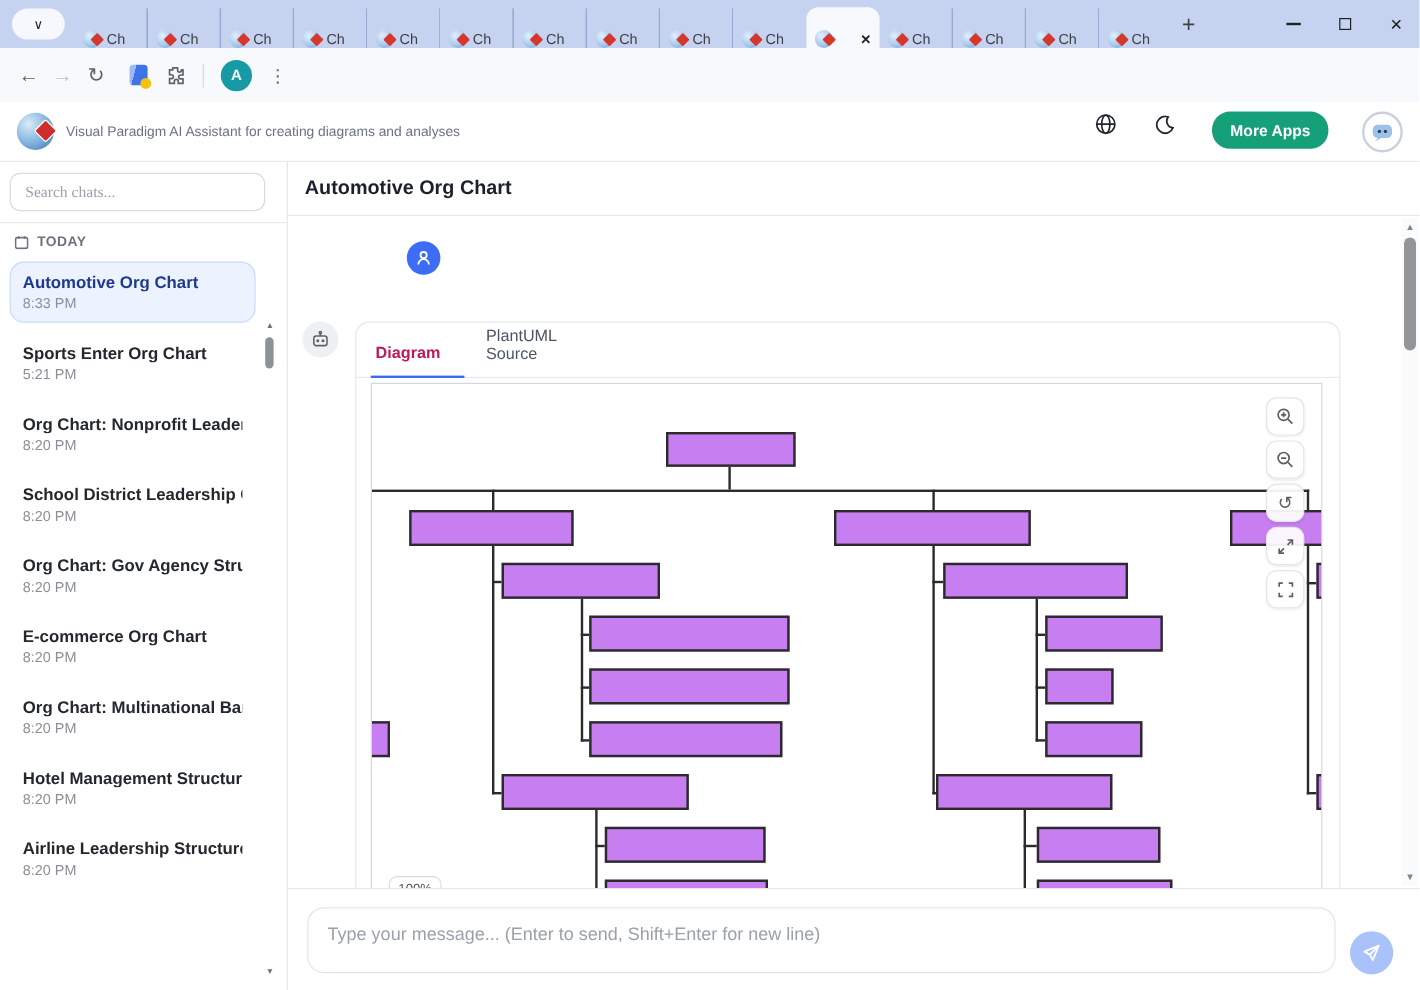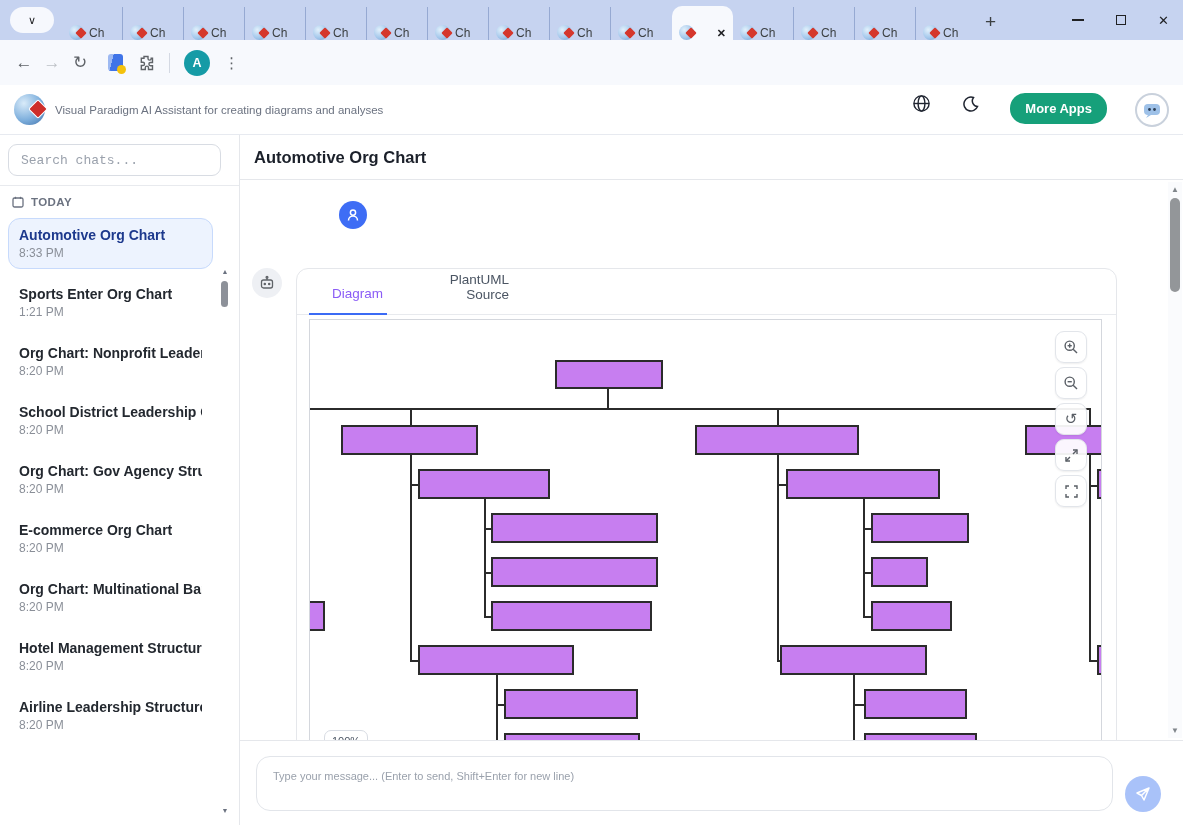--- a/index.html
+++ b/index.html
@@ -45,21 +45,21 @@
   #appright{margin-left:auto;display:flex;align-items:flex-start;gap:28px}
   .hicon{display:flex;align-items:center;justify-content:center;width:22px;height:22px}
   .moreapps{background:#16a07a;color:#fff;font-size:13px;font-weight:bold;border:none;border-radius:15px;padding:8px 15px}
   .botbadge{width:34px;height:34px;border-radius:50%;border:2px solid #c9d1dc;display:flex;align-items:center;justify-content:center;background:#fff}
   
   #content{display:flex;height:690px}
   #sidebar{width:240px;border-right:1px solid #e5e7eb;position:relative;background:#fff}
   .sb-head{height:45px;display:flex;align-items:center;padding:0 12px;gap:8px}
   .sb-title{font-size:15px;font-weight:bold;color:#1f2430;flex:1}
   .newchat{display:block;width:213px;margin:7px 8px 0;background:#4372f5;color:#fff;border:none;border-radius:9px;height:29px;font-size:13px;font-weight:bold}
-  .search{display:block;width:213px;margin:9px 8px 0;height:32px;border:1px solid #d8dce3;border-radius:9px;padding:0 12px;font-size:13px;color:#374151;font-family:Liberation Mono, monospace;outline:none}
+  .search{display:block;width:213px;margin:9px 8px 0;height:32px;border:1px solid #d8dce3;border-radius:9px;padding:0 12px;font-size:13px;color:#374151;font-family:Liberation Serif, serif;outline:none}
   .search::placeholder{color:#9aa1ac}
   .sb-divider{height:1px;background:#e8eaee;margin-top:9px}
   .today-row{display:flex;align-items:center;gap:7px;padding:10px 12px 4px;color:#6b7280;font-size:11.5px;font-weight:bold;letter-spacing:.4px}
   #chat-list{margin-top:2px;overflow:hidden;height:536px}
   .chat-item{margin:4px 26px 8px 8px;padding:8px 10px;border-radius:12px;border:1px solid transparent}
   .chat-item.active{background:#edf3fe;border-color:#c7dafc}
   .chat-title{font-size:14px;font-weight:bold;color:#23282f;white-space:nowrap;overflow:hidden}
   .chat-item.active .chat-title{color:#1d398d}
   .chat-time{font-size:12px;color:#8a8f98;margin-top:3px}
   
@@ -69,39 +69,39 @@
   
   #main{flex:1;position:relative;background:#fff}
   .main-head{height:45px;border-bottom:1px solid #e5e7eb;display:flex;align-items:center;padding:0 14px}
   .main-title{font-size:16.5px;font-weight:bold;color:#1b202a}
   #chat-scroll{position:relative;height:560px;overflow:hidden}
   .user-avatar{position:absolute;left:99px;top:21px;width:28px;height:28px;border-radius:50%;background:#3e6df5;display:flex;align-items:center;justify-content:center}
   .user-bubble{position:absolute;left:139px;top:20px;width:766px;height:48px;background:#3e6df5;border-radius:16px;color:#fff;font-size:14px;display:flex;align-items:center;padding:0 18px}
   .bot-avatar{position:absolute;left:12px;top:88px;width:30px;height:30px;border-radius:50%;background:#eef0f4;display:flex;align-items:center;justify-content:center}
   .bot-card{position:absolute;left:56px;top:88px;width:821px;height:520px;background:#fff;border:1px solid #e5e7eb;border-radius:12px}
   .card-tabs{height:46px;display:flex;align-items:flex-end;border-bottom:1px solid #e8eaee;padding-left:12px}
-  .ctab{font-size:13.5px;padding:0 4px 12px;text-align:right}
-  .ctab.diagram{width:78px;color:#8b5cf6;font-weight:normal;border-bottom:2.5px solid #3b6bf5;margin-bottom:-1px}
+  .ctab{font-size:13.5px;padding:0 4px 12px;text-align:left}
+  .ctab.diagram{width:78px;color:#be185d;font-weight:bold;border-bottom:2.5px solid #3b6bf5;margin-bottom:-1px}
   .ctab.source{margin-left:14px;width:112px;color:#4b5563}
   
   #dgram{position:absolute;left:12px;top:50px;width:793px;height:422px;border:1px solid #d4d7dd;background:#fff;overflow:hidden}
   #dgtitle{position:absolute;top:12px;left:0;width:100%;text-align:center;transform:translateX(-26px);font-family:"DejaVu Sans",sans-serif;font-size:13.5px;font-weight:bold;color:#000}
   .edges,.nodes{position:absolute;inset:0}
   .ln{position:absolute;background:#2b2b2b}
   .node{position:absolute;background:#c77ef0;border:2px solid #2b2b2b;display:flex;align-items:center;justify-content:center;font-family:"DejaVu Sans",sans-serif;font-size:11px;font-weight:bold;color:#000;white-space:nowrap;overflow:hidden}
   .node.frag-right{justify-content:flex-end;padding-right:5px}
   .dbtn{position:absolute;left:745px;width:32px;height:32px;background:rgba(255,255,255,.93);border:1px solid #e2e5ea;border-radius:9px;box-shadow:0 1px 2px rgba(0,0,0,.07);display:flex;align-items:center;justify-content:center;color:#5a5f66;font-size:15px}
   .zoombadge{position:absolute;left:14px;top:410px;width:44px;height:30px;border:1px solid #d8dce3;border-radius:7px;background:#fff;font-size:11px;color:#4b5563;display:flex;align-items:flex-start;justify-content:center;padding-top:4px}
   
   .m-scroll{position:absolute;right:1px;top:2px;bottom:2px;width:14px;background:#fafbfd}
   .m-arrow{position:absolute;left:0;width:14px;text-align:center;font-size:8px;color:#80868b}
   .m-thumb{position:absolute;left:2px;top:16px;width:10px;height:94px;border-radius:6px;background:#939699}
   
   #input-area{position:absolute;left:0;right:0;bottom:0;height:85px;border-top:1px solid #e5e7eb;background:#fff}
-  #msgbox{position:absolute;left:16px;top:15px;width:857px;height:55px;border:1px solid #e2e5ea;border-radius:14px;padding:13px 16px;font-size:11px;font-family:"Liberation Sans",sans-serif;color:#374151;resize:none;outline:none}
+  #msgbox{position:absolute;left:16px;top:15px;width:857px;height:55px;border:1px solid #e2e5ea;border-radius:14px;padding:13px 16px;font-size:15px;font-family:"Liberation Sans",sans-serif;color:#374151;resize:none;outline:none}
   #msgbox::placeholder{color:#9aa1ac}
   .sendbtn{position:absolute;right:22px;top:35px;width:36px;height:36px;border-radius:50%;background:#a9c2f9;border:none;display:flex;align-items:center;justify-content:center}
   svg{display:block}
 </style>
 </head>
 <body>
 
 <div id="tabstrip">
   <div class="tabsearch">
     <span>∨</span>
@@ -310,21 +310,21 @@
       <span>TODAY</span>
     </div>
     <div id="chat-list">
 
     <div class="chat-item active">
         <div class="chat-title">Automotive Org Chart</div>
         <div class="chat-time">8:33 PM</div>
       </div>
         <div class="chat-item">
         <div class="chat-title">Sports Enter Org Chart</div>
-        <div class="chat-time">1:21 PM</div>
+        <div class="chat-time">5:21 PM</div>
       </div>
         <div class="chat-item">
         <div class="chat-title">Org Chart: Nonprofit Leader...</div>
         <div class="chat-time">8:20 PM</div>
       </div>
         <div class="chat-item">
         <div class="chat-title">School District Leadership C...</div>
         <div class="chat-time">8:20 PM</div>
       </div>
         <div class="chat-item">

